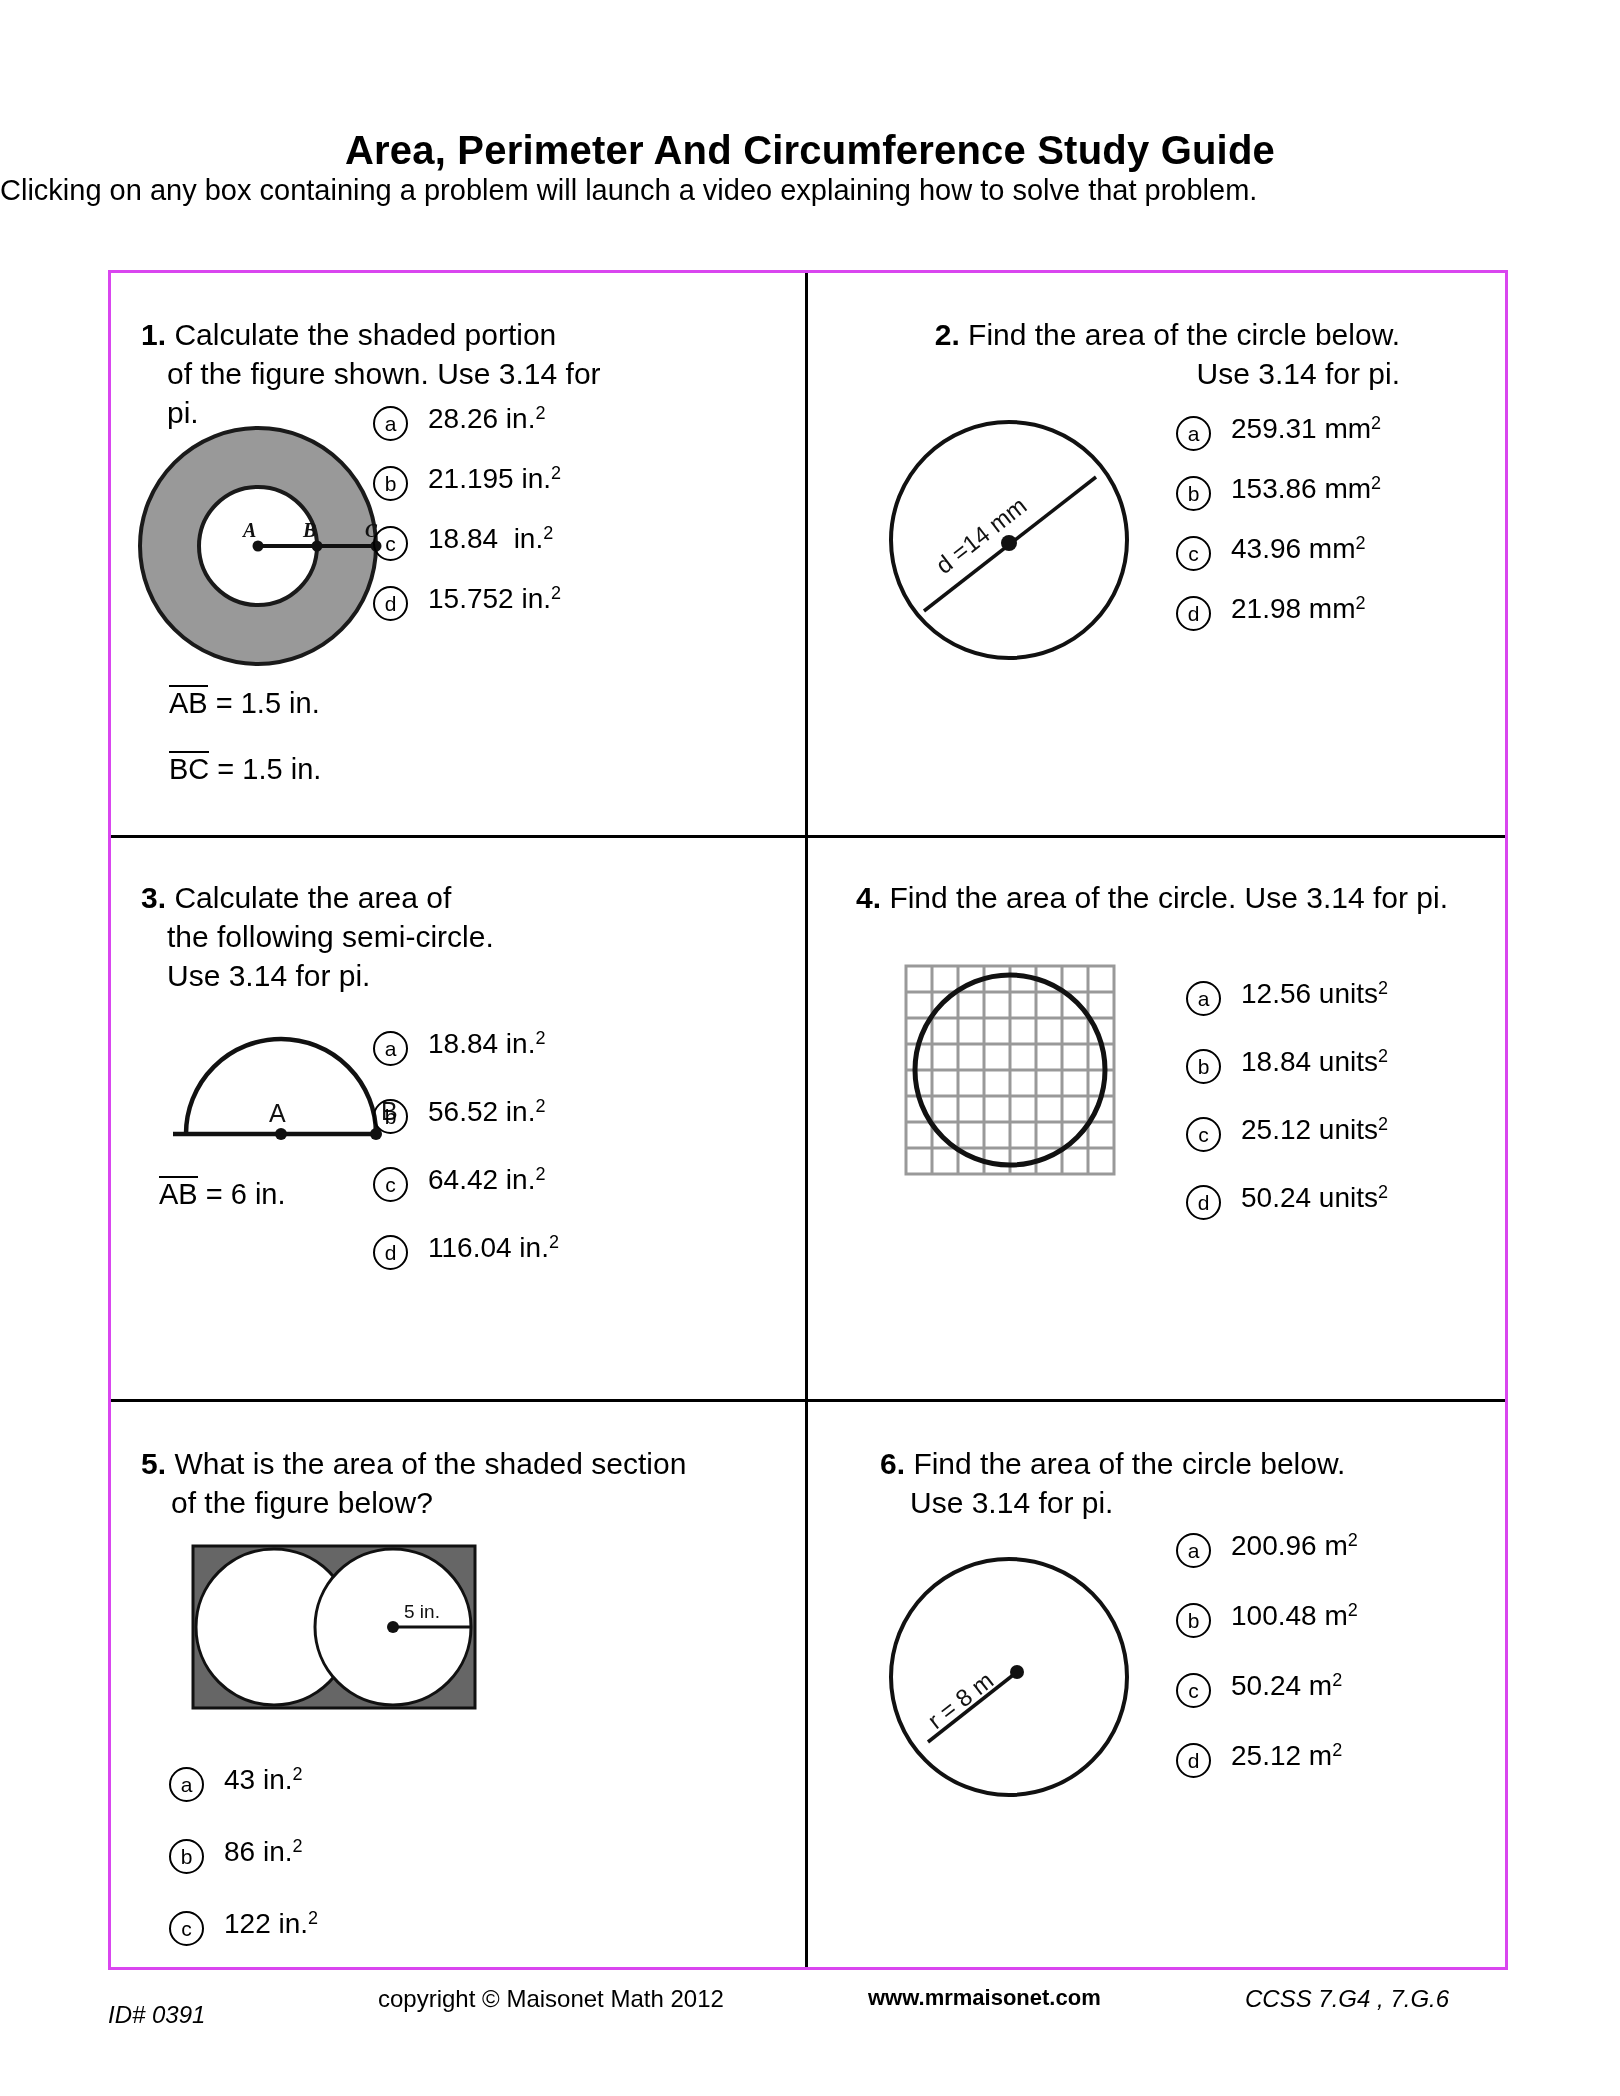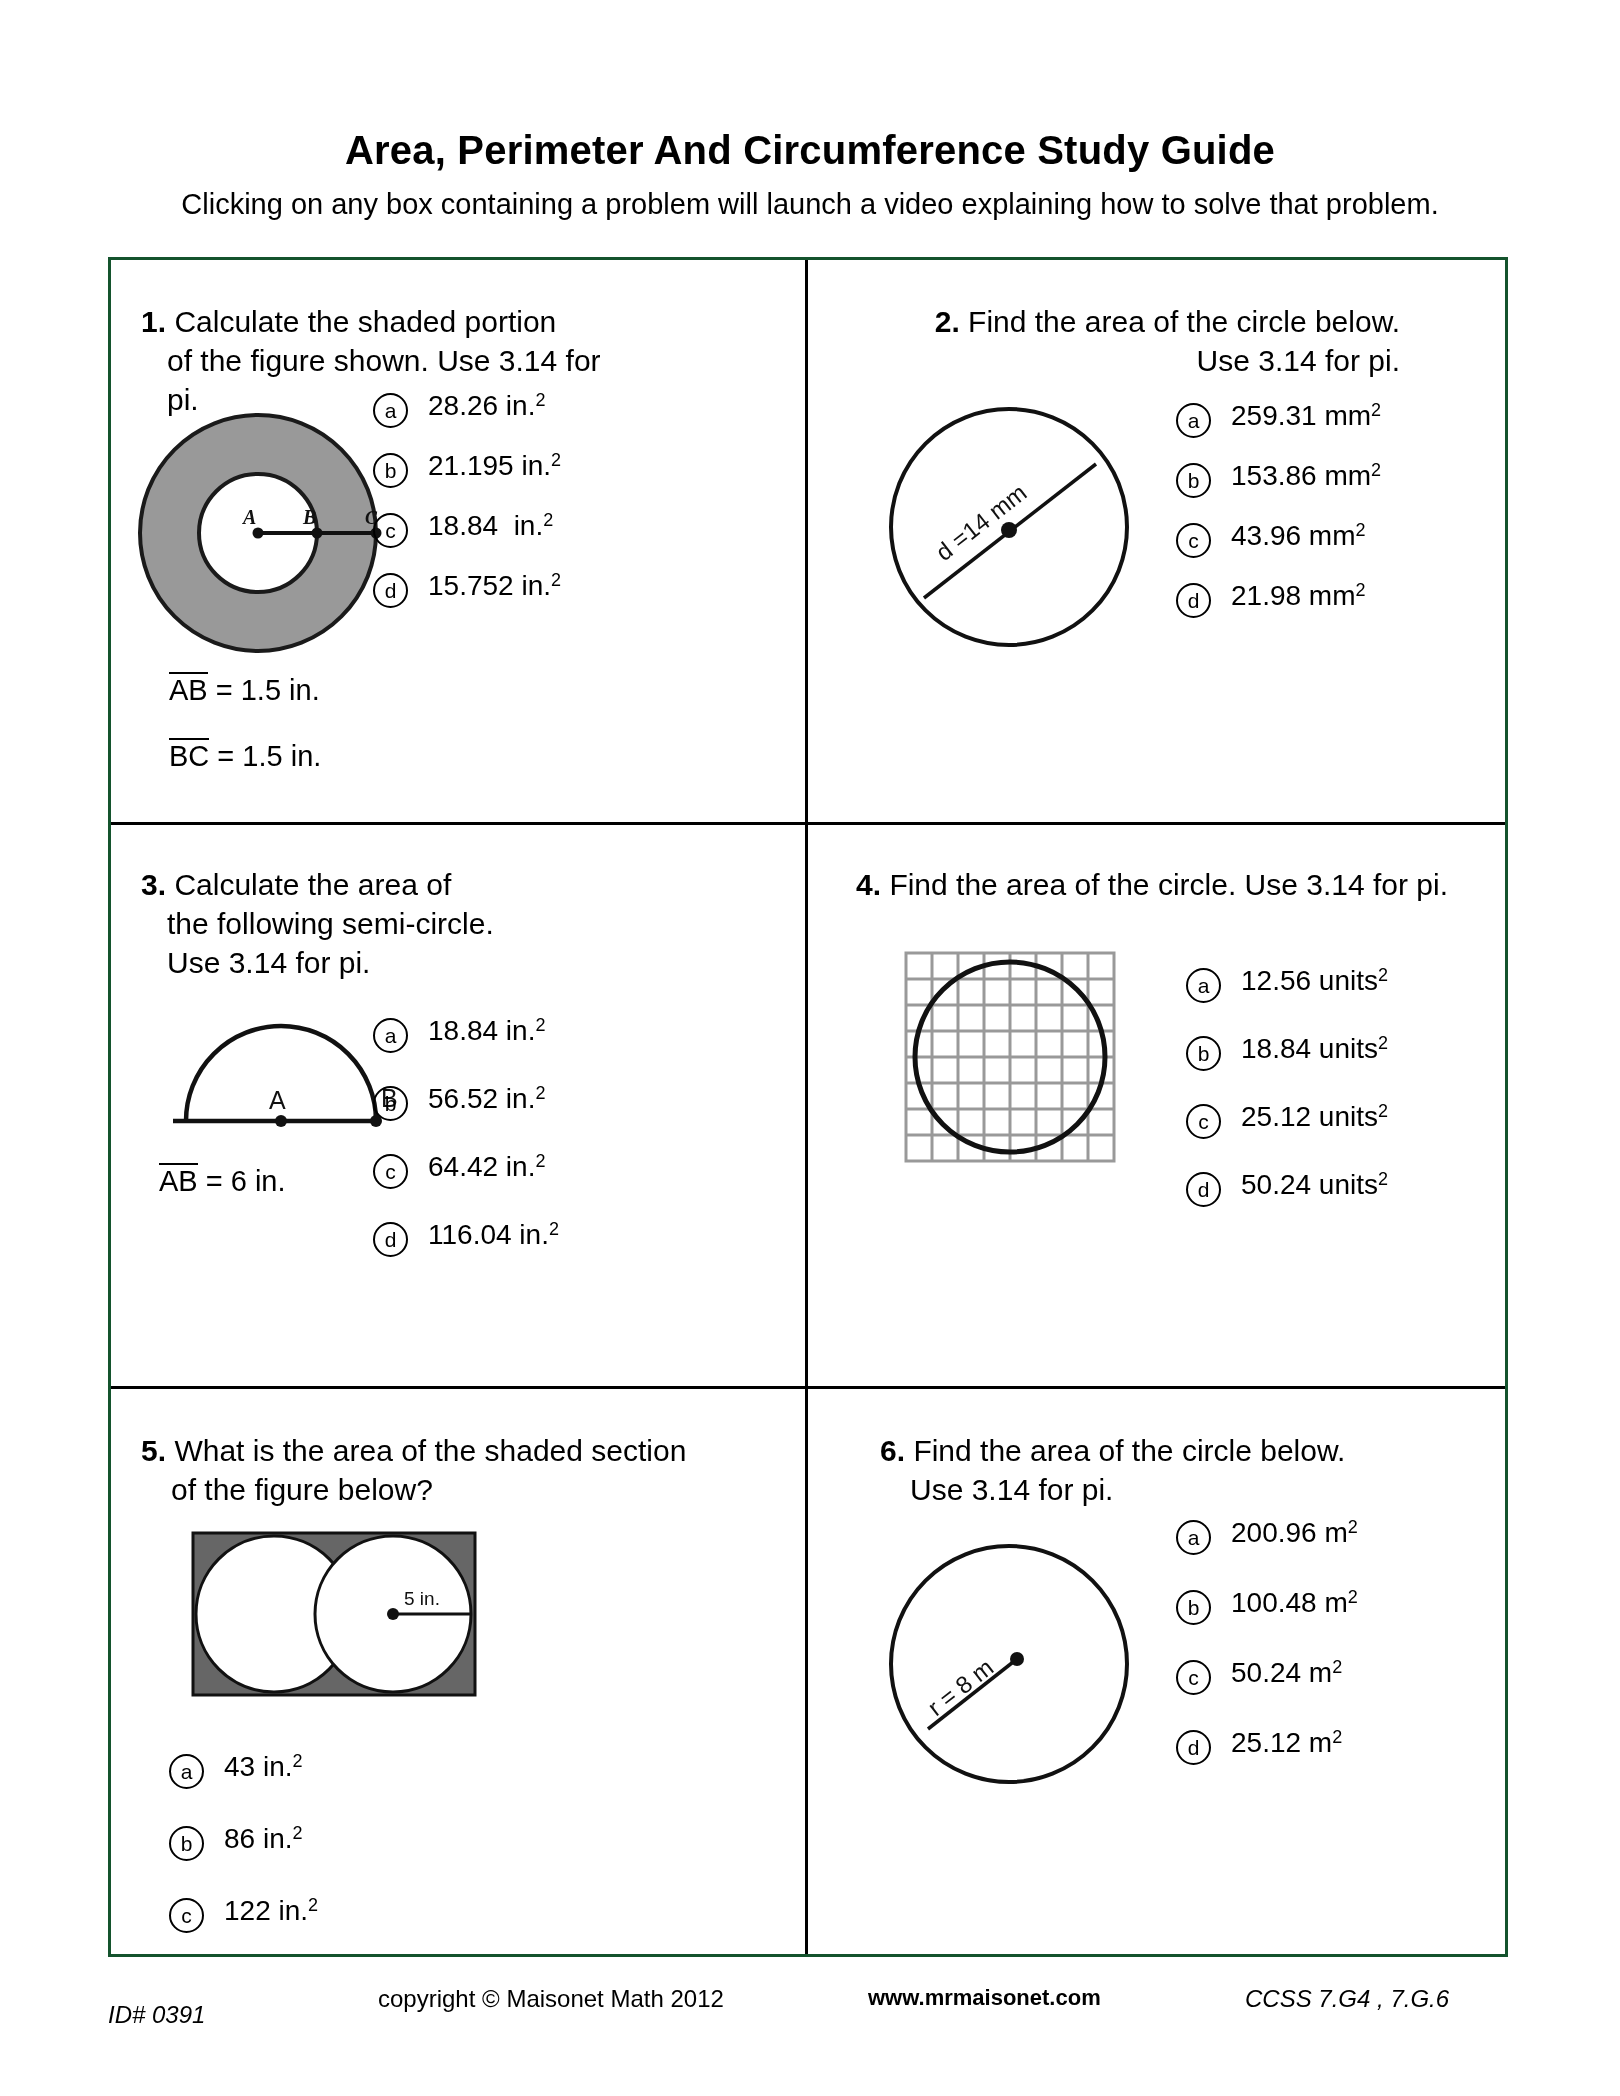--- a/index.html
+++ b/index.html
@@ -25,29 +25,29 @@
     margin-right:48px;
   }
   .datelabel{margin-right:10px;}
   .dateline{display:inline-block;width:152px;border-bottom:3px solid #000;height:30px;}
 
   .title{
     position:absolute;left:0;top:128px;width:1620px;text-align:center;
     font-size:40px;font-weight:bold;letter-spacing:.2px;
   }
   .subtitle{
-    position:absolute;left:0;top:188px;width:1620px;text-align:center;
+    position:absolute;left:0;top:174px;width:1620px;
     font-size:29px;
   }
 
   
   .grid{
-    position:absolute;left:108px;top:257px;
+    position:absolute;left:108px;top:270px;
     width:1400px;height:1700px;
-    border:3px solid #14532d;
+    border:3px solid #d946ef;
     box-sizing:border-box;
     display:grid;
     grid-template-columns:1fr 1fr;
     grid-template-rows:1fr 1fr 1fr;
   }
   .cell{position:relative;box-sizing:border-box;overflow:hidden;}
   .cell.bright{border-right:3px solid #000;}
   .cell.bbot{border-bottom:3px solid #000;}
 
   .qhead{

